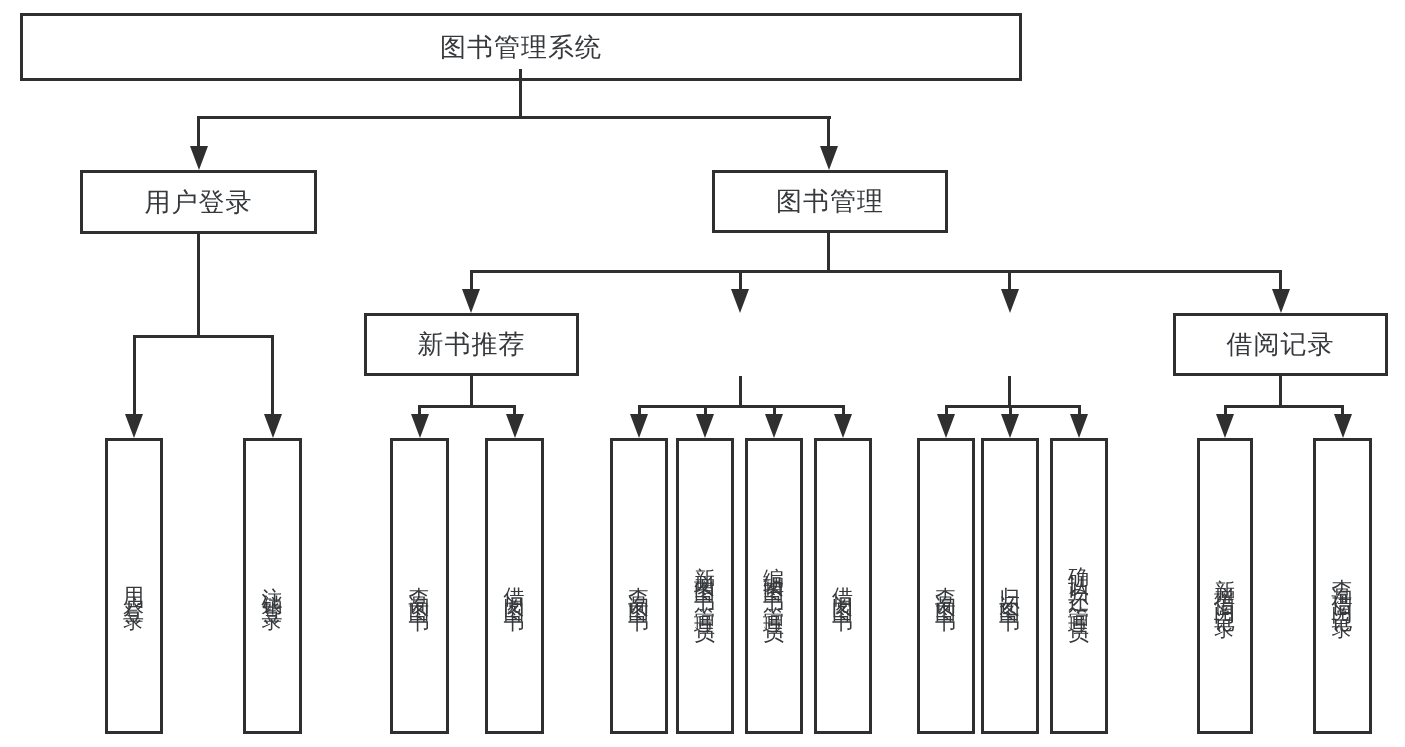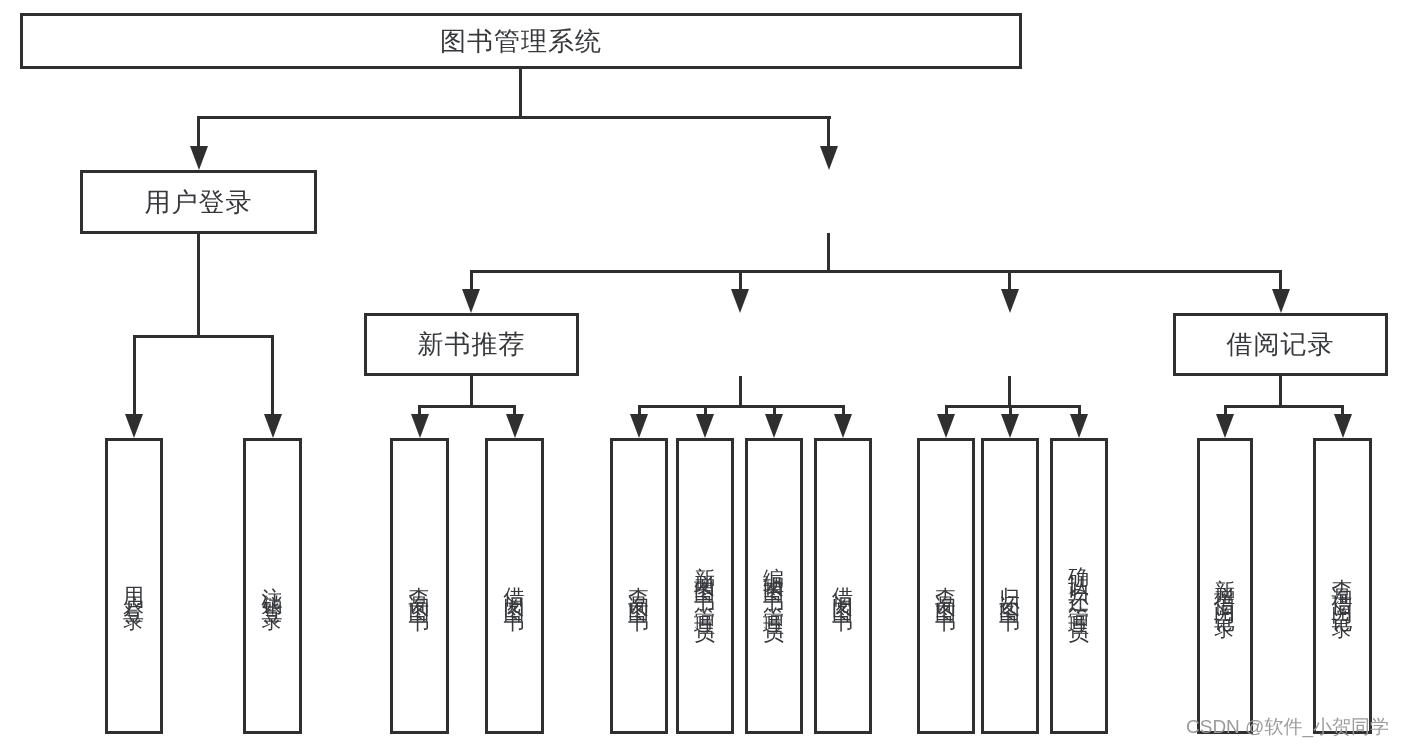--- a/index.html
+++ b/index.html
@@ -61,32 +61,33 @@
     color: var(--wm, #9b9b9b);
     white-space: nowrap;
     z-index: 5;
   }
 </style>
 </head>
 <body>
 
 <div class="stage">
 
-  <div class="hnode" style="left:20px; top:13px; width:1002px; height:56px;">图书管理系统</div>
+  <div class="hnode" style="left:20px; top:13px; width:1002px; height:68px;">图书管理系统</div>
 
   <div>
     <div class="ln" style="left:519px; top:69px; width:3px; height:49px;"></div>
     <div class="ln" style="left:197px; top:116px; width:634px; height:3px;"></div>
     <div class="ln" style="left:197px; top:116px; width:3px; height:34px;"></div>
     <div class="tri" style="left:189.5px; top:146px;"></div>
     <div class="ln" style="left:827px; top:116px; width:3px; height:34px;"></div>
     <div class="tri" style="left:819.5px; top:146px;"></div>
   </div>
 
   <div class="hnode" style="left:80px; top:170px; width:237px; height:64px;">用户登录</div>
+  <div class="hnode" style="left:712px; top:170px; width:236px; height:63px;">图书管理</div>
 
   <div>
     <div class="ln" style="left:197px; top:234px; width:3px; height:104px;"></div>
     <div class="ln" style="left:132.5px; top:335px; width:141px; height:3px;"></div>
     <div class="ln" style="left:132.5px; top:335px; width:3px; height:83px;"></div>
     <div class="tri" style="left:125px; top:414px;"></div>
     <div class="ln" style="left:271px; top:335px; width:3px; height:83px;"></div>
     <div class="tri" style="left:263.5px; top:414px;"></div>
   </div>
 
@@ -185,15 +186,14 @@
     <span>确认归还（管理员）</span>
   </div>
 
   <div class="vnode" style="left:1197px; width:56px;">
     <span>新增借阅记录</span>
   </div>
   <div class="vnode" style="left:1313px; width:59px;">
     <span>查询借阅记录</span>
   </div>
 
-  <div class="watermark">CSDN @软件_小贺同学</div>
 
 </div>
 
 </body></html>

